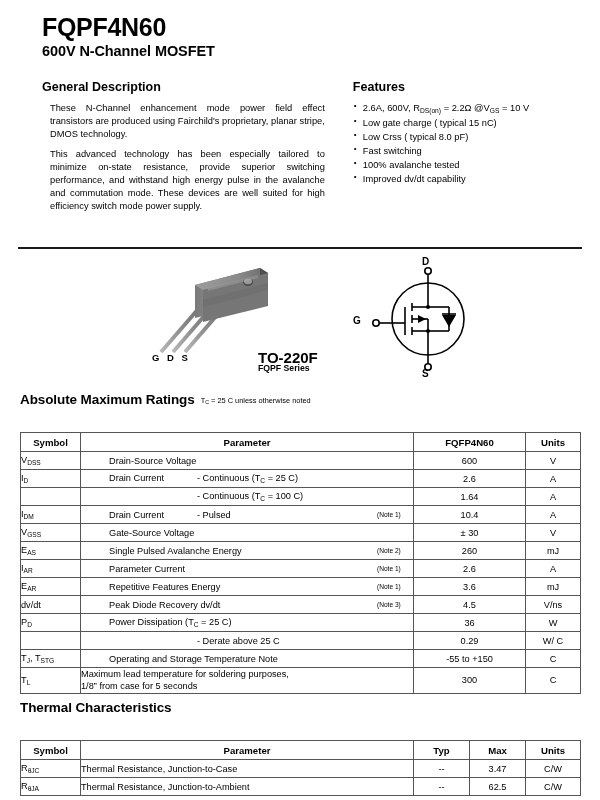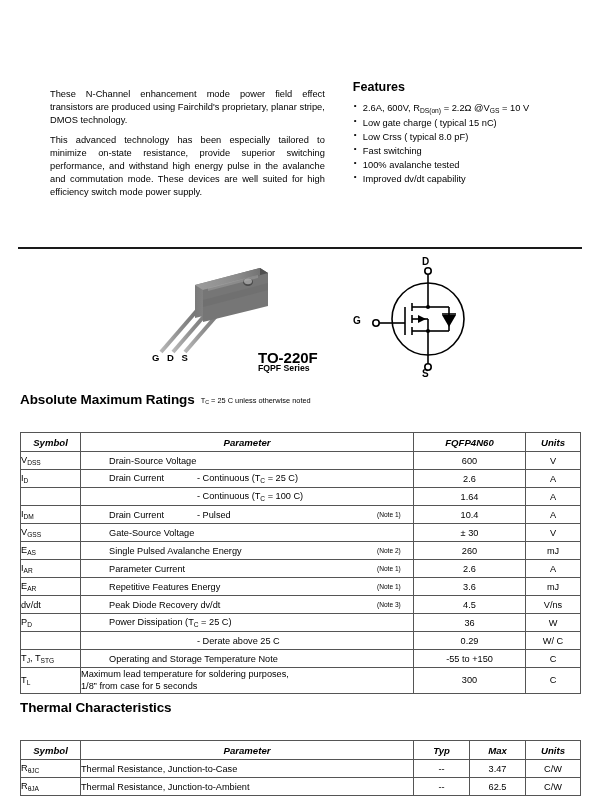--- a/index.html
+++ b/index.html
@@ -183,21 +183,20 @@
     border: 1px solid #555;
     padding: 0;
     height: 17px;
     vertical-align: middle;
   }
   table.dt th {
     font-weight: bold;
     text-align: center;
     height: 18px;
     font-size: 9.6px;
-    font-style: italic;
   }
   td.sym {
     text-align: left;
     padding-left: 5px;
     white-space: nowrap;
   }
   td.param {
     text-align: left;
     padding-left: 8px;
     position: relative;
@@ -223,23 +222,28 @@
   }
 
   #amr-table { left: 20px; top: 432px; width: 560px; }
   #therm-table { left: 20px; top: 740px; width: 560px; }
 </style>
 </head>
 <body>
 
 <div class="page">
 
+  <div class="hdr">
+    <div class="part-no">FQPF4N60</div>
+    <div class="part-sub">600V N-Channel MOSFET</div>
+  </div>
 
   <div class="intro">
     <div class="col-left">
+      <div class="sec-head">General Description</div>
       <p class="desc-p">These N-Channel enhancement mode power field effect transistors are produced using Fairchild's proprietary, planar stripe, DMOS technology.</p>
       <p class="desc-p">This advanced technology has been especially tailored to minimize on-state resistance, provide superior switching performance, and withstand high energy pulse in the avalanche and commutation mode. These devices are well suited for high efficiency switch mode power supply.</p>
     </div>
     <div class="col-right">
       <div class="sec-head">Features</div>
       <ul class="features">
           <li>2.6A, 600V, R<sub>DS(on)</sub> = 2.2Ω @V<sub>GS</sub> = 10 V</li>
           <li>Low gate charge ( typical 15 nC)</li>
           <li>Low Crss ( typical  8.0 pF)</li>
           <li>Fast switching</li>

